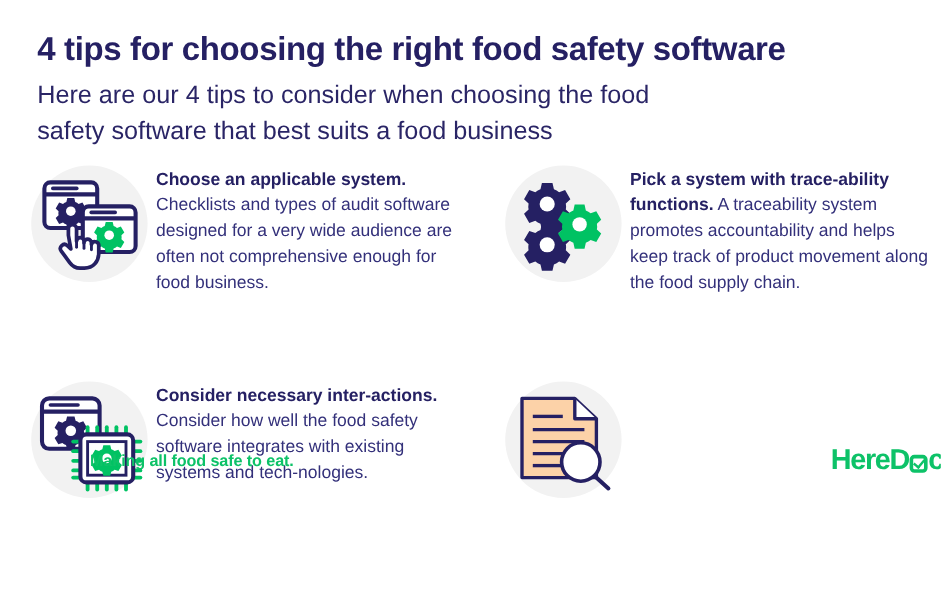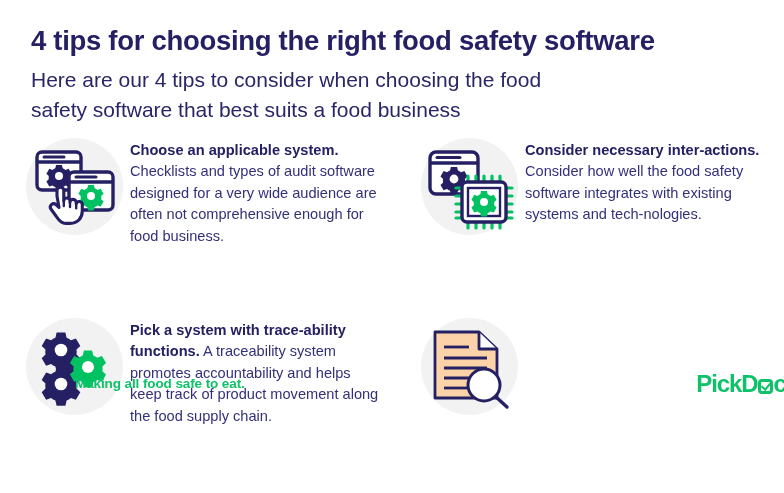--- a/index.html
+++ b/index.html
@@ -201,20 +201,52 @@
               <path d="M32.8,62 v-5" stroke="#252063" stroke-width="2.4" stroke-linecap="round"></path>
               <path d="M39,63 v-4" stroke="#252063" stroke-width="2.4" stroke-linecap="round"></path>
               <path d="M45.2,64.2 v-3.5" stroke="#252063" stroke-width="2.4" stroke-linecap="round"></path>
             </g>
           </svg>
         </div>
       </div>
       <div class="tip-text">
         <b>Choose an applicable system.</b>
         <span>Checklists and types of audit software designed for a very wide audience are often not comprehensive enough for food business.</span>
+      </div>
+    </div>
+
+    <div class="tip">
+      <div class="tip-icon-wrap">
+        <div class="icon-circle">
+          <svg width="76" height="76" viewBox="0 0 76 76">
+
+            <rect x="20" y="20" width="10" height="36" fill="#252063"></rect>
+
+            <g transform="translate(25,21)">
+              <path d="M-4.4,-17.5 h8.8 l1.2,5.2 a13,13 0 0 1 4.3,2.5 l5,-1.8 l4.4,7.6 l-3.8,3.6 a13,13 0 0 1 0,5 l3.8,3.6 l-4.4,7.6 l-5,-1.8 a13,13 0 0 1 -4.3,2.5 l-1.2,5.2 h-8.8 l-1.2,-5.2 a13,13 0 0 1 -4.3,-2.5 l-5,1.8 l-4.4,-7.6 l3.8,-3.6 a13,13 0 0 1 0,-5 l-3.8,-3.6 l4.4,-7.6 l5,1.8 a13,13 0 0 1 4.3,-2.5 z" fill="#252063"></path>
+              <circle cx="0" cy="0" r="6.3" fill="#ffffff"></circle>
+            </g>
+
+            <g transform="translate(25,55)">
+              <path d="M-4.4,-17.5 h8.8 l1.2,5.2 a13,13 0 0 1 4.3,2.5 l5,-1.8 l4.4,7.6 l-3.8,3.6 a13,13 0 0 1 0,5 l3.8,3.6 l-4.4,7.6 l-5,-1.8 a13,13 0 0 1 -4.3,2.5 l-1.2,5.2 h-8.8 l-1.2,-5.2 a13,13 0 0 1 -4.3,-2.5 l-5,1.8 l-4.4,-7.6 l3.8,-3.6 a13,13 0 0 1 0,-5 l-3.8,-3.6 l4.4,-7.6 l5,1.8 a13,13 0 0 1 4.3,-2.5 z" fill="#252063"></path>
+              <circle cx="0" cy="0" r="6.3" fill="#ffffff"></circle>
+            </g>
+
+            <path d="M29 27 L44 38 L29 49 Z" fill="#252063"></path>
+
+            <g transform="translate(52,38)">
+              <path d="M-4.1,-16.5 h8.2 l1.1,4.9 a12.2,12.2 0 0 1 4,2.3 l4.7,-1.7 l4.1,7.1 l-3.6,3.4 a12.2,12.2 0 0 1 0,4.7 l3.6,3.4 l-4.1,7.1 l-4.7,-1.7 a12.2,12.2 0 0 1 -4,2.3 l-1.1,4.9 h-8.2 l-1.1,-4.9 a12.2,12.2 0 0 1 -4,-2.3 l-4.7,1.7 l-4.1,-7.1 l3.6,-3.4 a12.2,12.2 0 0 1 0,-4.7 l-3.6,-3.4 l4.1,-7.1 l4.7,1.7 a12.2,12.2 0 0 1 4,-2.3 z" fill="#00c263"></path>
+              <circle cx="0" cy="0" r="6" fill="#ffffff"></circle>
+            </g>
+          </svg>
+        </div>
+      </div>
+      <div class="tip-text">
+        <b>Pick a system with trace-ability functions.</b>
+        <span>A traceability system promotes accountability and helps keep track of product movement along the food supply chain.</span>
       </div>
     </div>
 
     <div class="tip">
       <div class="tip-icon-wrap">
         <div class="icon-circle">
           <svg width="86" height="86" viewBox="0 0 86 86">
 
             <rect x="4" y="8" width="48" height="42" rx="6" fill="#ffffff" stroke="#252063" stroke-width="3.4"></rect>
             <path d="M4 19 H52" stroke="#252063" stroke-width="3.4"></path>
@@ -258,52 +290,20 @@
       </div>
       <div class="tip-text">
         <b>Consider necessary inter-actions.</b>
         <span>Consider how well the food safety software integrates with existing systems and tech-nologies.</span>
       </div>
     </div>
 
     <div class="tip">
       <div class="tip-icon-wrap">
         <div class="icon-circle">
-          <svg width="76" height="76" viewBox="0 0 76 76">
-
-            <rect x="20" y="20" width="10" height="36" fill="#252063"></rect>
-
-            <g transform="translate(25,21)">
-              <path d="M-4.4,-17.5 h8.8 l1.2,5.2 a13,13 0 0 1 4.3,2.5 l5,-1.8 l4.4,7.6 l-3.8,3.6 a13,13 0 0 1 0,5 l3.8,3.6 l-4.4,7.6 l-5,-1.8 a13,13 0 0 1 -4.3,2.5 l-1.2,5.2 h-8.8 l-1.2,-5.2 a13,13 0 0 1 -4.3,-2.5 l-5,1.8 l-4.4,-7.6 l3.8,-3.6 a13,13 0 0 1 0,-5 l-3.8,-3.6 l4.4,-7.6 l5,1.8 a13,13 0 0 1 4.3,-2.5 z" fill="#252063"></path>
-              <circle cx="0" cy="0" r="6.3" fill="#ffffff"></circle>
-            </g>
-
-            <g transform="translate(25,55)">
-              <path d="M-4.4,-17.5 h8.8 l1.2,5.2 a13,13 0 0 1 4.3,2.5 l5,-1.8 l4.4,7.6 l-3.8,3.6 a13,13 0 0 1 0,5 l3.8,3.6 l-4.4,7.6 l-5,-1.8 a13,13 0 0 1 -4.3,2.5 l-1.2,5.2 h-8.8 l-1.2,-5.2 a13,13 0 0 1 -4.3,-2.5 l-5,1.8 l-4.4,-7.6 l3.8,-3.6 a13,13 0 0 1 0,-5 l-3.8,-3.6 l4.4,-7.6 l5,1.8 a13,13 0 0 1 4.3,-2.5 z" fill="#252063"></path>
-              <circle cx="0" cy="0" r="6.3" fill="#ffffff"></circle>
-            </g>
-
-            <path d="M29 27 L44 38 L29 49 Z" fill="#252063"></path>
-
-            <g transform="translate(52,38)">
-              <path d="M-4.1,-16.5 h8.2 l1.1,4.9 a12.2,12.2 0 0 1 4,2.3 l4.7,-1.7 l4.1,7.1 l-3.6,3.4 a12.2,12.2 0 0 1 0,4.7 l3.6,3.4 l-4.1,7.1 l-4.7,-1.7 a12.2,12.2 0 0 1 -4,2.3 l-1.1,4.9 h-8.2 l-1.1,-4.9 a12.2,12.2 0 0 1 -4,-2.3 l-4.7,1.7 l-4.1,-7.1 l3.6,-3.4 a12.2,12.2 0 0 1 0,-4.7 l-3.6,-3.4 l4.1,-7.1 l4.7,1.7 a12.2,12.2 0 0 1 4,-2.3 z" fill="#00c263"></path>
-              <circle cx="0" cy="0" r="6" fill="#ffffff"></circle>
-            </g>
-          </svg>
-        </div>
-      </div>
-      <div class="tip-text">
-        <b>Pick a system with trace-ability functions.</b>
-        <span>A traceability system promotes accountability and helps keep track of product movement along the food supply chain.</span>
-      </div>
-    </div>
-
-    <div class="tip">
-      <div class="tip-icon-wrap">
-        <div class="icon-circle">
           <svg width="80" height="80" viewBox="0 0 80 80">
 
             <path d="M6,5 H50 L68,22 V71 H6 Z" fill="#fcd2a8" stroke="#252063" stroke-width="2.8" stroke-linejoin="round"></path>
             <path d="M50,5 V22 H68" fill="#ffffff" stroke="#252063" stroke-width="2.8" stroke-linejoin="round"></path>
 
             <g stroke="#252063" stroke-width="2.8" stroke-linecap="butt">
               <path d="M15 20 H40"></path>
               <path d="M15 31 H58"></path>
               <path d="M15 41 H58"></path>
               <path d="M15 51 H58"></path>
@@ -315,20 +315,20 @@
           </svg>
         </div>
       </div>
     </div>
 
   </div>
 
   <div class="footer">
     <div class="tagline">Making all food safe to eat.</div>
     <div class="logo">
-      <span>Pick</span>
+      <span>Here</span>
       <span>D</span>
       <span class="logo-mark"></span>
       <span>cs</span>
     </div>
   </div>
 
 </div>
 
 </body></html>

